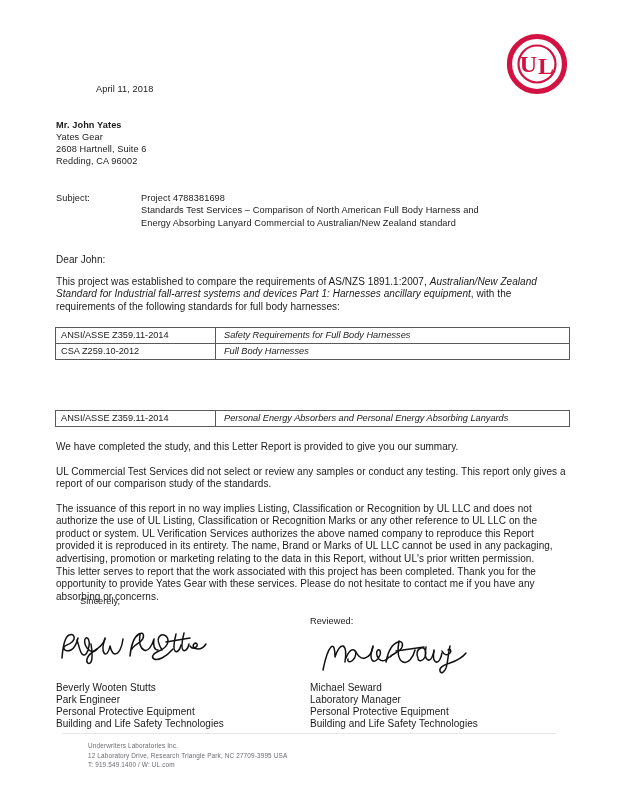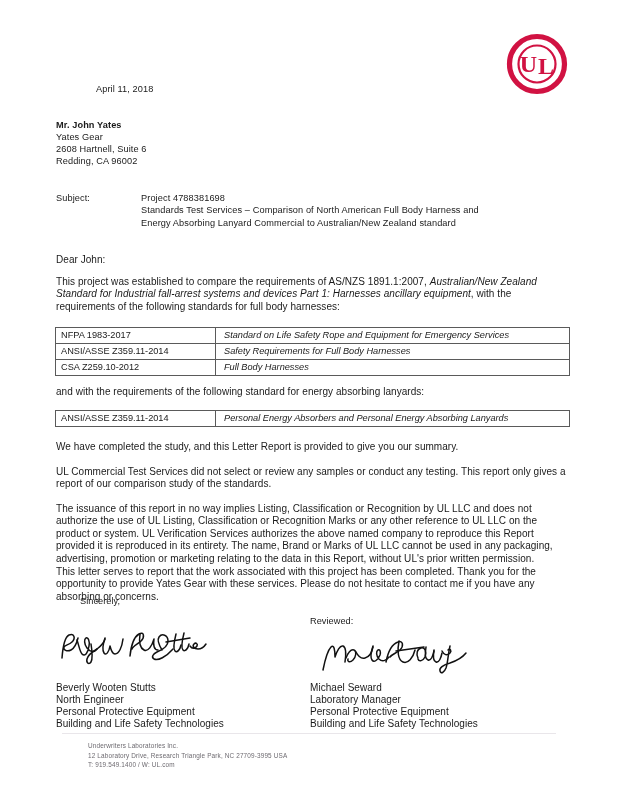--- a/index.html
+++ b/index.html
@@ -183,36 +183,31 @@
   </div>
 
   <div class="para" id="salutation">Dear John:</div>
 
   <div class="para" id="p-intro">
     <span>This project was established to compare the requirements of AS/NZS 1891.1:2007, </span><i>Australian/New Zealand Standard for Industrial fall-arrest systems and devices Part 1: Harnesses ancillary equipment</i><span>, with the requirements of the following standards for full body harnesses:</span>
   </div>
 
   <table class="std-table" id="table-harness">
     <tbody>
-      <tr>
-        <td class="col-std">NFPA 1983-2017</td>
-        <td class="col-title">Standard on Life Safety Rope and Equipment for Emergency Services</td>
-      </tr>
       <tr>
         <td class="col-std">ANSI/ASSE Z359.11-2014</td>
         <td class="col-title">Safety Requirements for Full Body Harnesses</td>
       </tr>
       <tr>
         <td class="col-std">CSA Z259.10-2012</td>
         <td class="col-title">Full Body Harnesses</td>
       </tr>
     </tbody>
   </table>
 
-  <div class="para" id="p-lanyard">and with the requirements of the following standard for energy absorbing lanyards:</div>
 
   <table class="std-table" id="table-lanyard">
     <tbody>
       <tr>
         <td class="col-std">ANSI/ASSE Z359.11-2014</td>
         <td class="col-title">Personal Energy Absorbers and Personal Energy Absorbing Lanyards</td>
       </tr>
     </tbody>
   </table>
 
@@ -256,21 +251,21 @@
         <path d="M106 9 C105 15, 105 21, 108 22 C111 23, 113 18, 114 13"></path>
         <path d="M114 12 C113 18, 113 23, 116 24 C119 25, 121 20, 122 15"></path>
         <path d="M122 13 C124 17, 127 18, 130 15 C132 13, 130 10, 128 12"></path>
         <path d="M130 8 C128 16, 128 24, 126 30 C124 35, 121 36, 120 33 C119 30, 123 27, 130 25 C136 23, 142 20, 146 15"></path>
       </g>
     </svg>
   </div>
 
   <div class="sig-name" id="sig-block-left">
     <div>Beverly Wooten Stutts</div>
-    <div>North Engineer</div>
+    <div>Park Engineer</div>
     <div>Personal Protective Equipment</div>
     <div>Building and Life Safety Technologies</div>
   </div>
 
   <div class="sig-name" id="sig-block-right">
     <div>Michael Seward</div>
     <div>Laboratory Manager</div>
     <div>Personal Protective Equipment</div>
     <div>Building and Life Safety Technologies</div>
   </div>

